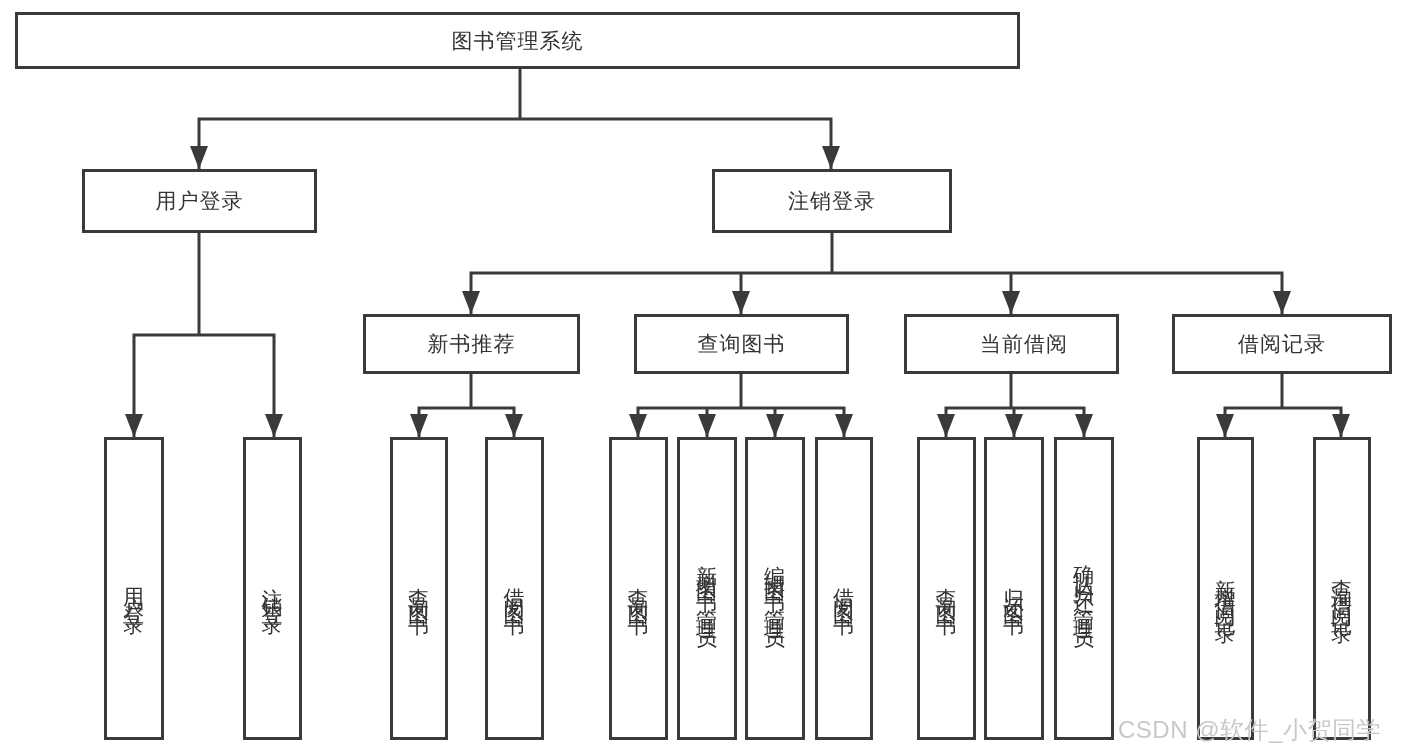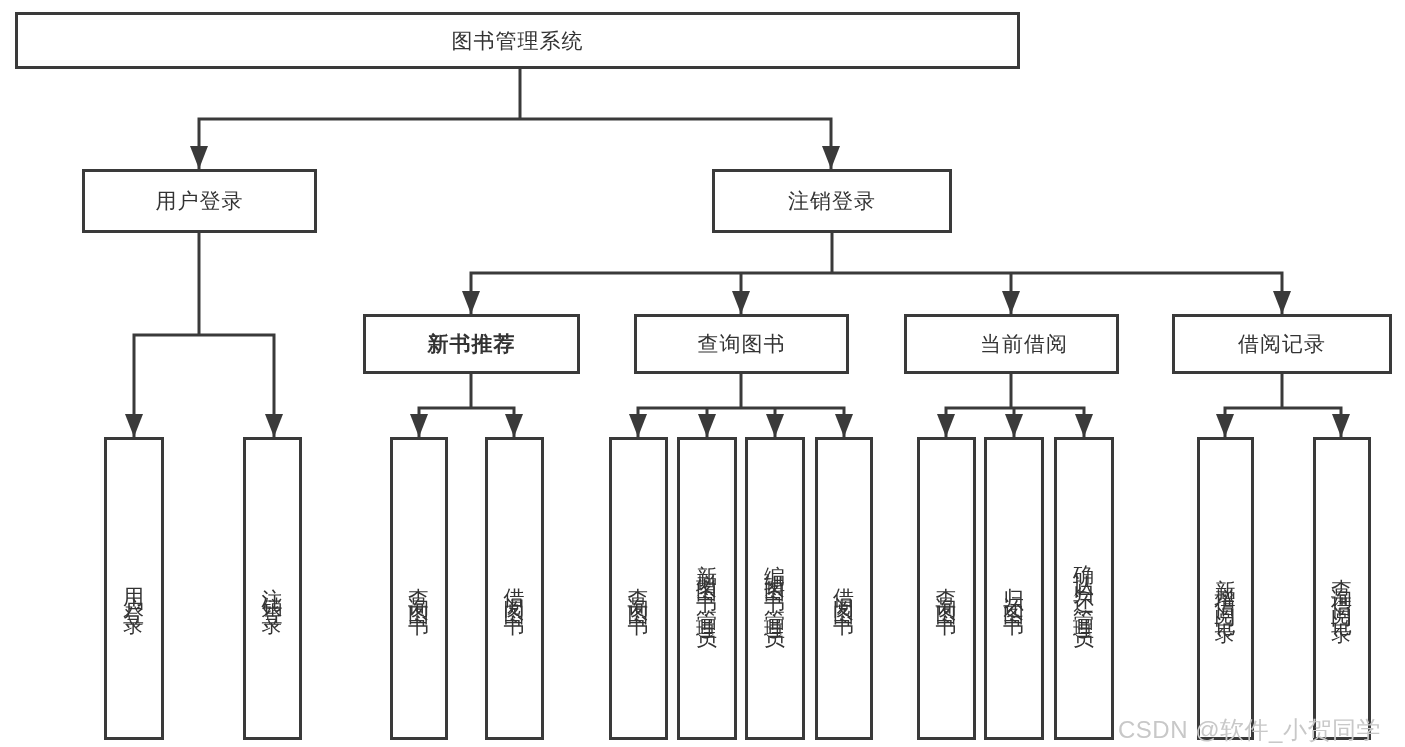--- a/index.html
+++ b/index.html
@@ -91,21 +91,21 @@
     <span class="label">图书管理系统</span>
   </div>
 
   <div class="node node-h" style="left:82px;top:169px;width:235px;height:64px;">
     <span class="label">用户登录</span>
   </div>
   <div class="node node-h" style="left:712px;top:169px;width:240px;height:64px;">
     <span class="label">注销登录</span>
   </div>
 
-  <div class="node node-h" style="left:363px;top:314px;width:217px;height:60px;font-weight:bold;">
+  <div class="node node-h" style="left:363px;top:314px;width:217px;height:60px;">
     <span class="label">新书推荐</span>
   </div>
   <div class="node node-h" style="left:634px;top:314px;width:215px;height:60px;">
     <span class="label">查询图书</span>
   </div>
   <div class="node node-h" style="left:904px;top:314px;width:215px;height:60px;padding-left:25px;">
     <span class="label">当前借阅</span>
   </div>
   <div class="node node-h" style="left:1172px;top:314px;width:220px;height:60px;">
     <span class="label">借阅记录</span>

